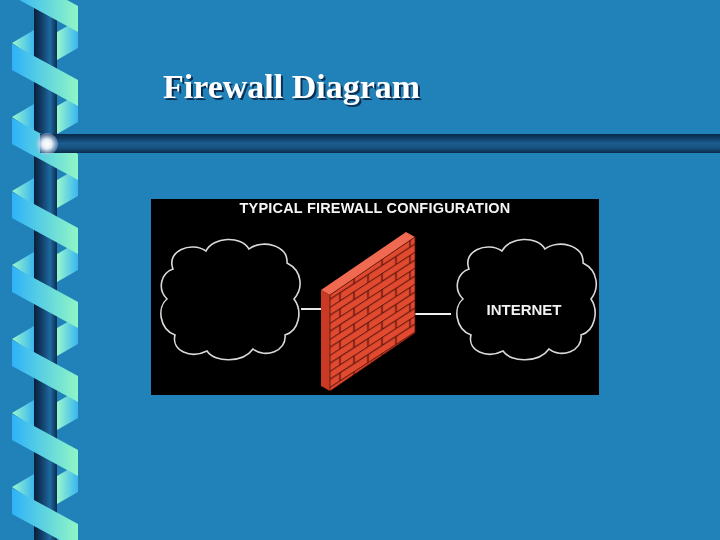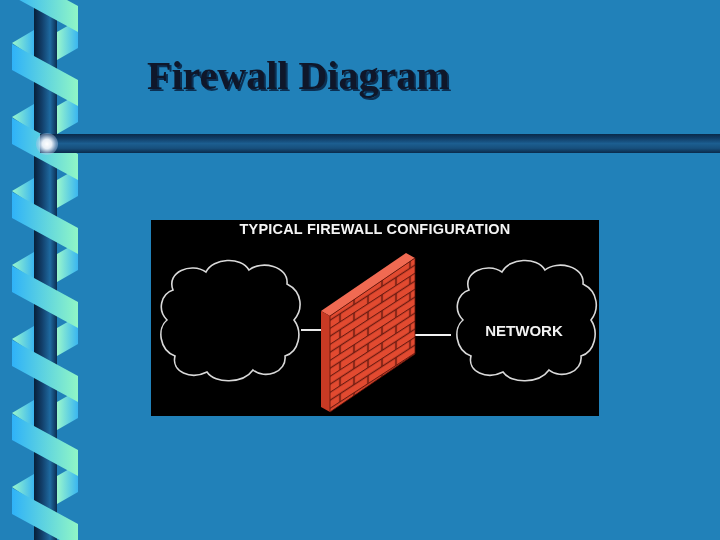--- a/index.html
+++ b/index.html
@@ -13,29 +13,28 @@
   .ribbon-decoration { position: absolute; left: 0; top: 0; width: 90px; height: 540px; }
   .h-bar {
     position: absolute; left: 40px; top: 134px; width: 680px; height: 19px;
     background: linear-gradient(to bottom, #0a2a4a 0%, #0f3a63 20%, #1c5e90 50%, #17507d 75%, #0a2a4a 100%);
   }
   .h-bar-glow {
     position: absolute; left: 36px; top: 133px; width: 22px; height: 22px; border-radius: 50%;
     background: radial-gradient(circle, #ffffff 0%, #e6eef6 30%, rgba(180,200,230,0.5) 60%, rgba(40,90,140,0) 100%);
   }
   .title {
-    position: absolute; left: 147px; top: 52px; margin: 0;
-    font-family: "Liberation Serif", serif; font-weight: bold; font-size: 40px;
-    color: #0f172a; text-shadow: 2px 2px 0 #0b2f52; letter-spacing: 0px;
+    position: absolute; left: 147px; top: 52px; margin: 16px;
+    font-family: "Liberation Serif", serif; font-weight: bold; font-size: 34px;
+    color: #ffffff; text-shadow: 2px 2px 0 #0b2f52; letter-spacing: 0px;
     white-space: nowrap;
   }
   .diagram {
     position: absolute; left: 151px; top: 199px; width: 448px; height: 196px;
     background: #000;
-    margin-top: 21px;
   }
   .diagram svg { display: block; }
   .diag-heading {
     position: absolute; left: 0; top: 1px; width: 100%; text-align: center;
     font-family: "Liberation Sans", sans-serif; font-weight: bold; font-size: 14.5px;
     color: #f4f4f4; letter-spacing: 0.2px; white-space: nowrap;
   }
   .cloud-label {
     position: absolute; font-family: "Liberation Sans", sans-serif; font-weight: bold;
     font-size: 15px; line-height: 20px; color: #f2f2f2; text-align: center; white-space: nowrap;
@@ -114,16 +113,16 @@
         <polygon points="170,91 179,96 179,192 170,187" fill="#c83a24"></polygon>
 
         <polygon points="179,96 264,38 264,134 179,192" fill="url(#bricks)"></polygon>
         <polygon points="179,96 264,38 264,134 179,192" fill="none" stroke="#5a1208" stroke-width="0.8"></polygon>
       </g>
     </svg>
 
     <div class="diag-heading">TYPICAL FIREWALL CONFIGURATION</div>
 
 
-    <div class="cloud-label" style="left:318px; top:101px; width:110px;">NETWORK</div>
+    <div class="cloud-label" style="left:318px; top:101px; width:110px;">INTERNET</div>
   </div>
 
 </div>
 
 </body></html>

